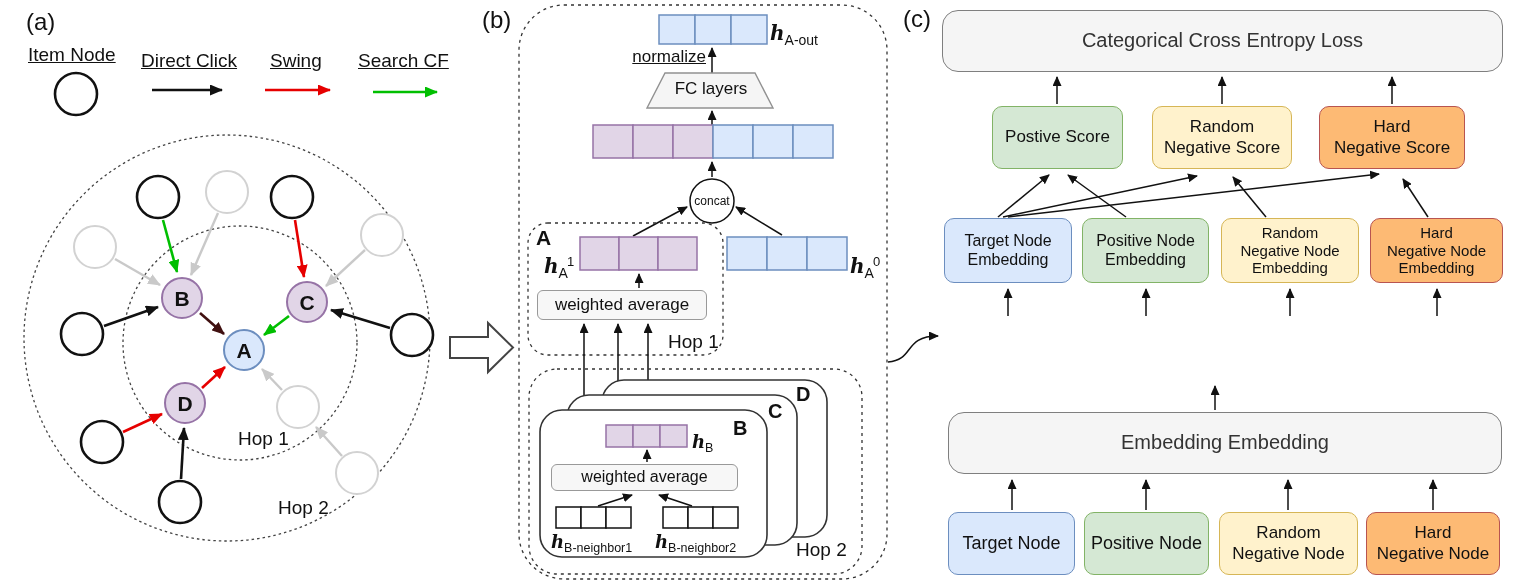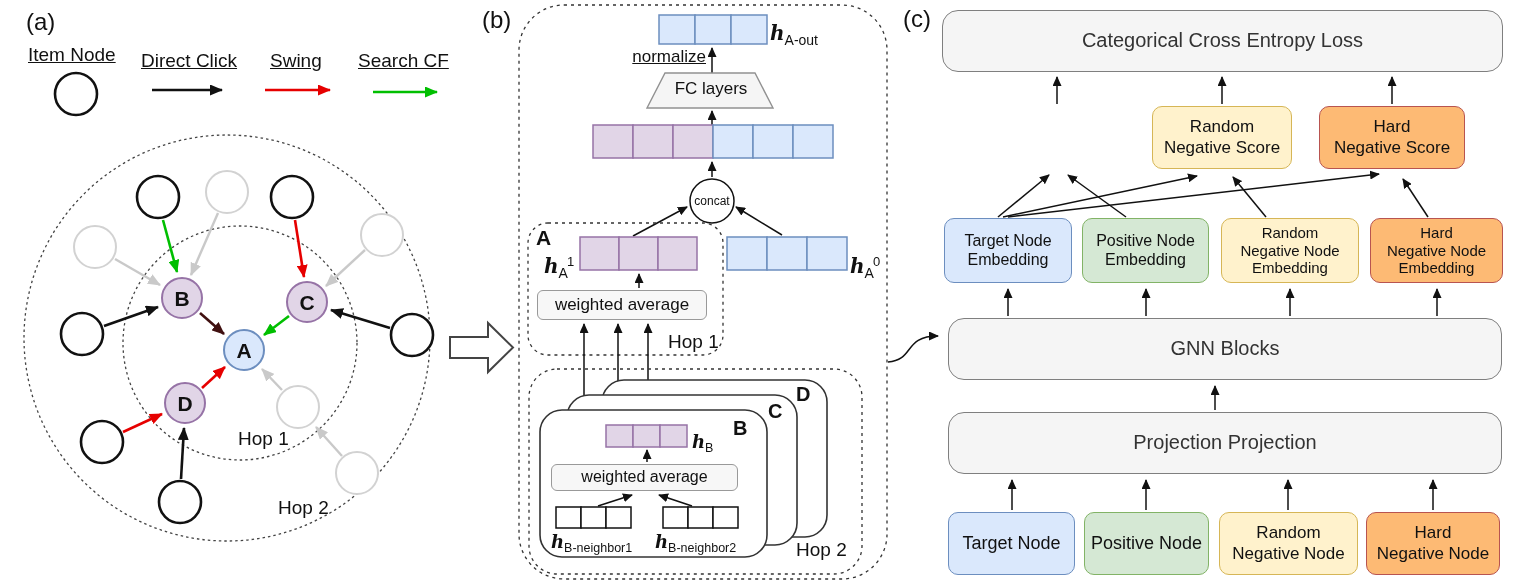--- a/index.html
+++ b/index.html
@@ -253,20 +253,23 @@
     </div>
   <span class="hlbl hsm" style="left:551px;top:531px;"><b><i>h</i></b><sub>B-neighbor1</sub></span>
   <span class="hlbl hsm" style="left:655px;top:531px;"><b><i>h</i></b><sub>B-neighbor2</sub></span>
   <div class="lbl hop-lbl" style="left:796px;top:539px;">Hop 2</div>
 
   <div class="lbl panel-lbl" style="left:903px;top:5px;">(c)</div>
   <div class="box c-gray" style="left:942px;top:10px;width:561px;height:62px;font-size:20px;">
       <span>Categorical Cross Entropy Loss</span>
     </div>
 
+  <div class="box c-green" style="left:992px;top:106px;width:131px;height:63px;font-size:17px;">
+      <span>Postive Score</span>
+    </div>
   <div class="box c-yellow" style="left:1152px;top:106px;width:140px;height:63px;font-size:17px;">
       <span>Random
 Negative Score</span>
     </div>
   <div class="box c-red" style="left:1319px;top:106px;width:146px;height:63px;font-size:17px;">
       <span>Hard
 Negative Score</span>
     </div>
 
   <div class="box c-blue" style="left:944px;top:218px;width:128px;height:65px;font-size:16px;">
@@ -281,25 +284,22 @@
       <span>Random
 Negative Node
 Embedding</span>
     </div>
   <div class="box c-red" style="left:1370px;top:218px;width:133px;height:65px;font-size:15px;">
       <span>Hard
 Negative Node
 Embedding</span>
     </div>
 
-  <div class="box c-gray" style="left:948px;top:318px;width:554px;height:62px;font-size:20px;">
-      <span>GNN Blocks</span>
-    </div>
   <div class="box c-gray" style="left:948px;top:412px;width:554px;height:62px;font-size:20px;">
-      <span>Projection Projection</span>
+      <span>Embedding Embedding</span>
     </div>
 
   <div class="box c-blue" style="left:948px;top:512px;width:127px;height:63px;font-size:18px;">
       <span>Target Node</span>
     </div>
   <div class="box c-green" style="left:1084px;top:512px;width:125px;height:63px;font-size:18px;">
       <span>Positive Node</span>
     </div>
   <div class="box c-yellow" style="left:1219px;top:512px;width:139px;height:63px;font-size:17px;">
       <span>Random

